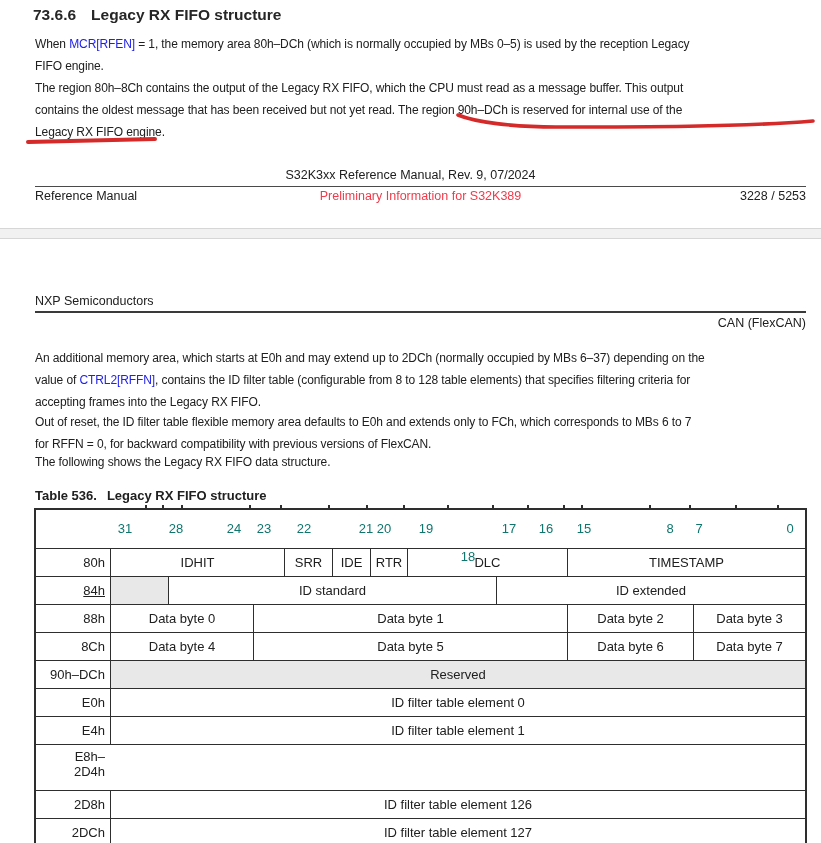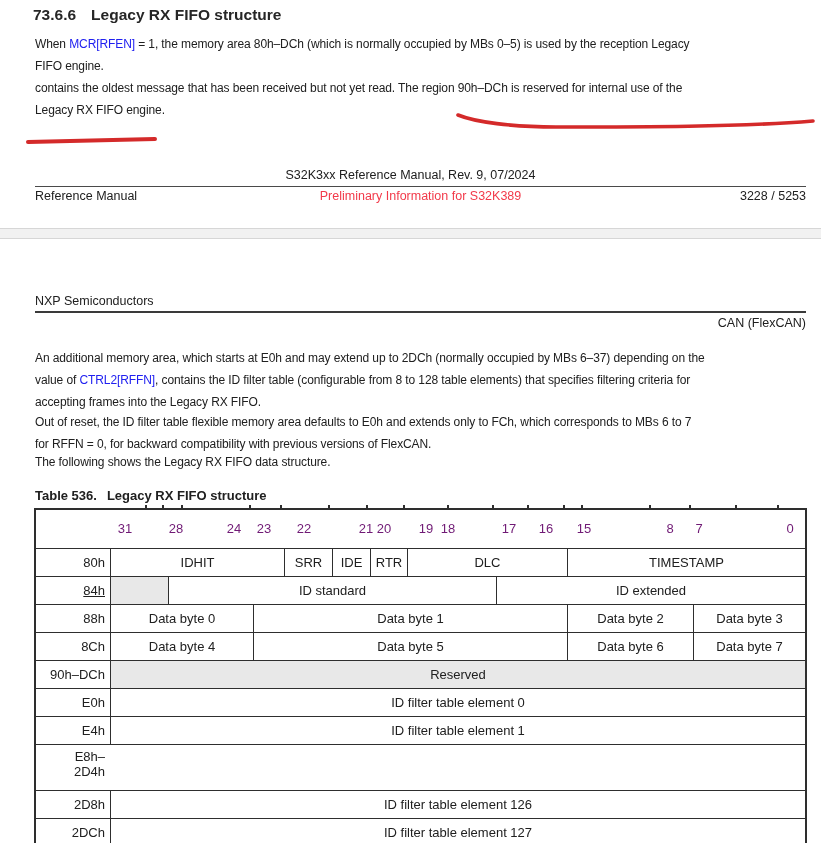--- a/index.html
+++ b/index.html
@@ -35,21 +35,21 @@
   .pagebreak{left:0;top:228px;width:821px;height:11px;background:#f1f1f1;border-top:1px solid #d6d6d6;border-bottom:1px solid #d6d6d6;}
   
   .p2-left{left:35px;top:294px;font-size:12.5px;}
   .p2-rule{left:35px;top:311px;width:771px;height:0;border-top:2px solid #3a3a3a;}
   .p2-right{left:0;top:316px;width:806px;text-align:right;font-size:12.5px;}
   .caption{left:35px;top:488px;font-size:13px;font-weight:bold;white-space:nowrap;}
   .caption .cnum{margin-right:10px;}
   
   .regtable{left:34px;top:508px;width:773px;border:2px solid var(--tborder);background:#fff;}
   .bits-header{position:relative;height:38px;}
-  .bits-header .bitnum{position:absolute;top:11px;transform:translateX(-50%);font-size:13px;color:#701a75;}
+  .bits-header .bitnum{position:absolute;top:11px;transform:translateX(-50%);font-size:13px;color:#0f766e;}
   .bits-header .tick{position:absolute;top:-5px;width:2px;height:5px;background:var(--tborder);}
   .trow{display:flex;border-top:1px solid var(--tborder);}
   .trow .cell{display:flex;align-items:center;justify-content:center;font-size:13px;border-left:1px solid var(--tborder);overflow:hidden;}
   .trow .addr{display:flex;align-items:center;justify-content:flex-end;padding-right:5px;font-size:13px;border-left:none;white-space:pre-line;text-align:right;}
   .trow.vtop .cell,.trow.vtop .addr{align-items:flex-start;padding-top:4px;}
   .gray{background:var(--grayfill);}
   svg.annot{position:absolute;left:0;top:0;pointer-events:none;}
 </style>
 </head>
 <body>
@@ -59,20 +59,21 @@
   <div class="abs heading">
     <span class="secnum">73.6.6</span><span>Legacy RX FIFO structure</span>
   </div>
 
   <div class="abs para" style="top:33px">
     <div class="line"><span>When </span><a class="reflink">MCR[RFEN]</a><span> = 1, the memory area 80h–DCh (which is normally occupied by MBs 0–5) is used by the reception Legacy</span></div>
     <div class="line">FIFO engine.</div>
   </div>
 
   <div class="abs para" style="top:77px">
+    <div class="line">The region 80h–8Ch contains the output of the Legacy RX FIFO, which the CPU must read as a message buffer. This output</div>
     <div class="line">contains the oldest message that has been received but not yet read. The region 90h–DCh is reserved for internal use of the</div>
     <div class="line">Legacy RX FIFO engine.</div>
   </div>
 
   <svg class="annot" width="821" height="200">
     <path d="M458,115 C475,122 512,127 556,127 C642,127 738,127 813,121" fill="none" stroke="#d42a2a" stroke-width="3.6" stroke-linecap="round"></path>
     <path d="M28,142 L155,139" fill="none" stroke="#d42a2a" stroke-width="4" stroke-linecap="round"></path>
   </svg>
 
   <div class="abs foot-center">S32K3xx Reference Manual, Rev. 9, 07/2024</div>
@@ -126,21 +127,21 @@
         <i class="tick" style="left: 699px;"></i>
         <i class="tick" style="left: 741px;"></i>
         <span class="bitnum" style="left: 89px;">31</span>
         <span class="bitnum" style="left: 140px;">28</span>
         <span class="bitnum" style="left: 198px;">24</span>
         <span class="bitnum" style="left: 228px;">23</span>
         <span class="bitnum" style="left: 268px;">22</span>
         <span class="bitnum" style="left: 310px; margin-left: 20px;">21</span>
         <span class="bitnum" style="left: 348px;">20</span>
         <span class="bitnum" style="left: 390px;">19</span>
-        <span class="bitnum" style="left: 412px;">18</span>
+        <span class="bitnum" style="left: 432px; margin-top: 28px;">18</span>
         <span class="bitnum" style="left: 473px;">17</span>
         <span class="bitnum" style="left: 510px;">16</span>
         <span class="bitnum" style="left: 548px;">15</span>
         <span class="bitnum" style="left: 634px;">8</span>
         <span class="bitnum" style="left: 663px;">7</span>
         <span class="bitnum" style="left: 754px;">0</span>
       </div>
   <div class="trow" style="height: 28px;">
         <div class="addr" style="width: 74px;">80h</div>
         <div class="cell" style="width: 174px;">IDHIT</div>

